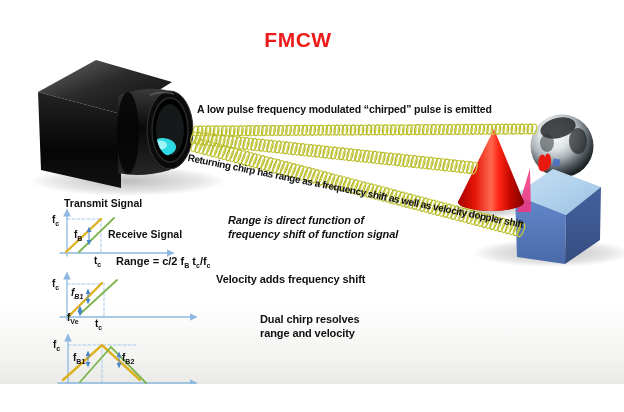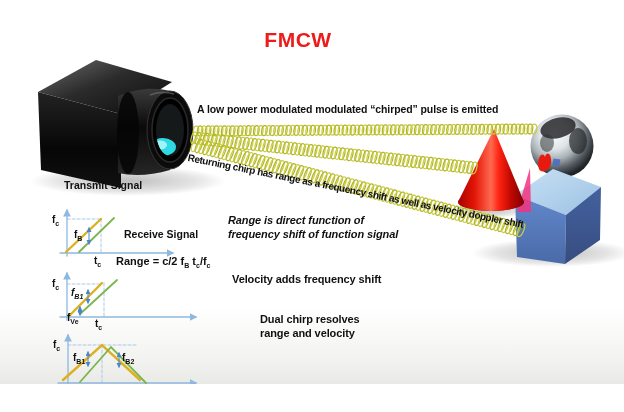--- a/index.html
+++ b/index.html
@@ -407,37 +407,37 @@
       <line x1="58" y1="383" x2="196" y2="383" stroke="#8db8e0" stroke-width="1.3" marker-end="url(#axArr)"></line>
       <path d="M63,380 L102,345 L140,380" stroke="#ddb01e" stroke-width="2.4"></path>
       <path d="M80,382 L111,347 L146,383" stroke="#7cb54b" stroke-width="1.8"></path>
       <line x1="88" y1="352" x2="88" y2="366" stroke="#4a86c8" stroke-width="1" marker-start="url(#bluArr)" marker-end="url(#bluArr)"></line>
       <line x1="119" y1="353" x2="119" y2="367" stroke="#4a86c8" stroke-width="1" marker-start="url(#bluArr)" marker-end="url(#bluArr)"></line>
     </g>
   </svg>
 
   <div class="lbl title" style="left:228px;top:28px;color:#ee1b1b;">FMCW</div>
 
-  <div class="lbl msg" style="left:197px;top:103px;">A low power modulated modulated “chirped” pulse is emitted</div>
+  <div class="lbl msg" style="left:197px;top:103px;">A low pulse frequency modulated “chirped” pulse is emitted</div>
   <div class="lbl rot" style="left:189px;top:152px;">Returning chirp has range as a frequency shift as well as velocity doppler shift</div>
 
   <div class="lbl note" style="left:228px;top:214px;font-style:italic;">
     <span>Range is direct function of</span>
     <span>frequency shift of function signal</span>
   </div>
-  <div class="lbl note" style="left:232px;top:273px;">
+  <div class="lbl note" style="left:216px;top:273px;">
     <span>Velocity adds frequency shift</span>
   </div>
   <div class="lbl note" style="left:228px;top:313px;margin-left:32px;">
     <span>Dual chirp resolves</span>
     <span>range and velocity</span>
   </div>
 
-  <div class="lbl pl" style="left:64px;top:179px;text-align:center;">Transmit Signal</div>
-  <div class="lbl pl" style="left:108px;top:228px;margin-left:16px;">Receive Signal</div>
+  <div class="lbl pl" style="left:64px;top:197px;text-align:center;">Transmit Signal</div>
+  <div class="lbl pl" style="left:108px;top:228px;">Receive Signal</div>
 
   <div class="lbl formula" style="left:116px;top:255px;"><span>Range = c/2 f</span><span class="sub">B</span><span> t</span><span class="sub">c</span><span>/f</span><span class="sub">c</span></div>
 
   <div class="lbl ax" style="left:52px;top:214px;"><span>f</span><span class="sub">c</span></div>
   <div class="lbl ax" style="left:74px;top:229px;"><span>f</span><span class="sub">B</span></div>
   <div class="lbl ax" style="left:94px;top:255px;"><span>t</span><span class="sub">c</span></div>
 
   <div class="lbl ax" style="left:52px;top:278px;"><span>f</span><span class="sub">c</span></div>
   <div class="lbl ax" style="left:71px;top:287px;font-style:italic;"><span>f</span><span class="sub">B1</span></div>
   <div class="lbl ax" style="left:67px;top:312px;"><span>f</span><span class="sub">Ve</span></div>

